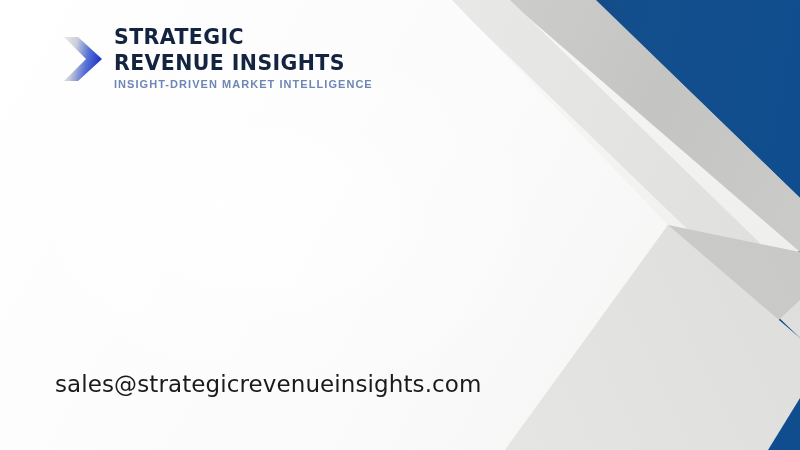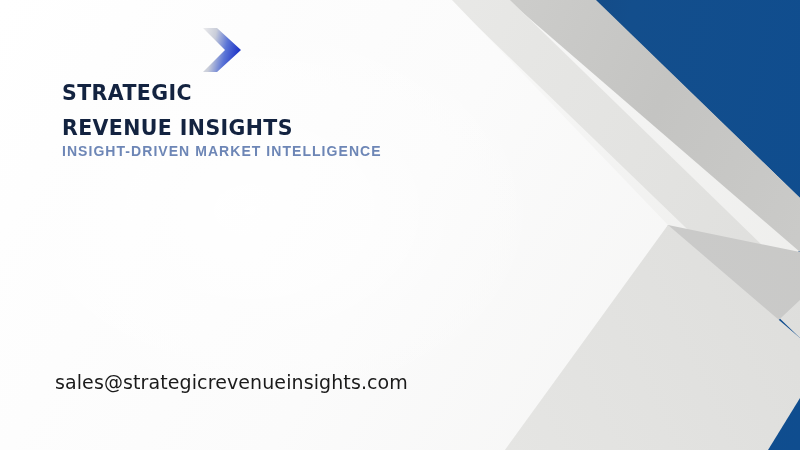--- a/index.html
+++ b/index.html
@@ -85,36 +85,35 @@
   }
 
   
   #logo {
     position: absolute;
     left: 62px;
     top: 27px;
     display: flex;
     align-items: center;
     gap: 10px;
-    flex-direction: column;
   }
   .logo-mark { width: 42px; height: 46px; display: block; }
   .logo-text { display: flex; flex-direction: column; line-height: 1; }
   .logo-line1, .logo-line2 {
     font-family: "DejaVu Sans", sans-serif;
     font-weight: bold;
     font-size: 20.5px;
     letter-spacing: 0.4px;
     color: #132340;
   }
-  .logo-line2 { margin-top: 14px; }
+  .logo-line2 { margin-top: 5px; }
   .logo-tagline {
     margin-top: 6px;
     font-family: "Liberation Sans", sans-serif;
-    font-size: 14px;
+    font-size: 11px;
     font-weight: bold;
     letter-spacing: 1.05px;
     color: #6d86b6;
     white-space: nowrap;
   }
 
   
   #slide-title {
     position: absolute;
     left: 55px;
@@ -124,21 +123,21 @@
     font-weight: normal;
     color: #111111;
     letter-spacing: 0.1px;
     white-space: nowrap;
   }
   #contact-email {
     position: absolute;
     left: 55px;
     top: 371px;
     font-family: "DejaVu Sans", sans-serif;
-    font-size: 19px;
+    font-size: 23px;
     font-weight: normal;
     color: #1a1a1a;
     letter-spacing: 0.1px;
     white-space: nowrap;
   }
 </style>
 </head>
 <body>
 
 <div id="slide">

